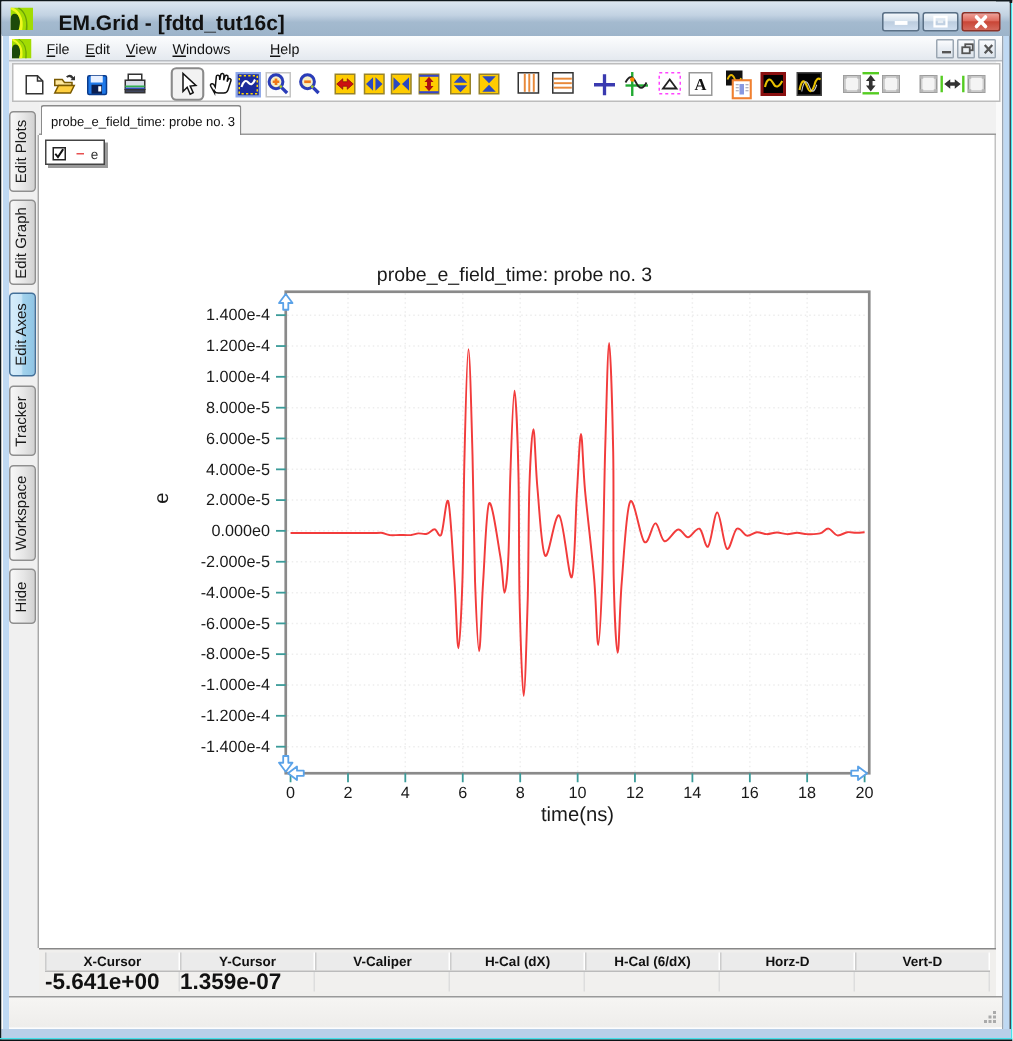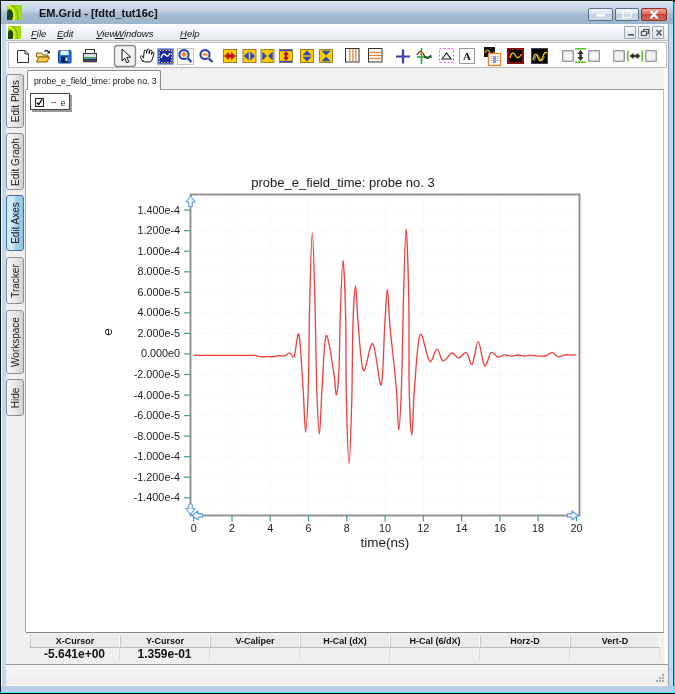--- a/index.html
+++ b/index.html
@@ -1,46 +1,46 @@
 <!DOCTYPE html>
 <html><head><meta charset="utf-8"><style>
 * { margin:0; padding:0; box-sizing:border-box; }
 svg { display:block; }
 body { width:675px; height:694px; font-family:"Liberation Sans",sans-serif; position:relative; overflow:hidden; background:#fff; }
 .win { position:absolute; inset:0; background:#eef0f2; }
 .titlebar { position:absolute; left:1px; right:2px; top:1px; height:23px;
   background:linear-gradient(#dce7f1 0%,#c2d2e2 40%,#a4bacf 60%,#9db4ca 100%); }
-.title { position:absolute; left:25px; top:7px; font-size:11px; font-weight:bold; color:#111;padding-left:14px; }
+.title { position:absolute; left:25px; top:7px; font-size:14px; font-weight:bold; color:#111;padding-left:14px; }
 .wbtn { position:absolute; top:8px; height:13px; border-radius:2px; border:1px solid #5a7086; }
 .wbtn.min { left:588px; width:25px; background:linear-gradient(#f4f8fb,#d6e2ee 45%,#bccddf 50%,#cddced); }
 .wbtn.max { left:615px; width:24px; background:linear-gradient(#f4f8fb,#d6e2ee 45%,#bccddf 50%,#cddced); }
 .wbtn.close { left:641px; width:26px; background:linear-gradient(#f0a198,#dd6a5d 45%,#c94536 50%,#d3695c); border-color:#8c3127; }
 .menubar { position:absolute; left:6px; right:7px; top:24px; height:17px;
   background:linear-gradient(#fcfdfe,#eef1f5 60%,#e4e9ef); border-bottom:1px solid #b8bcc2; }
-.menu { position:absolute; top:28px; font-size:9.5px; color:#111;font-style:italic; }
+.menu { position:absolute; top:28px; font-size:9.5px; color:#111; }
 .menu u { text-decoration:underline; }
 .mdibtn { position:absolute; top:26px; width:12px; height:13px; border:1px solid #9aa6b2; border-radius:1px;
   background:linear-gradient(#fbfcfe,#e8edf3 50%,#dde4ec); padding-left:1px; }
 .toolwrap { position:absolute; left:8px; width:659px; top:42px; height:26px; background:#fff; border:1px solid #bdbdbd; }
 .tabstrip { position:absolute; left:26px; top:68px; width:638px; height:22px; background:#f1f1f1; border-bottom:1px solid #9a9a9a; }
 .tab { position:absolute; left:1px; top:2px; width:134px; height:20px; background:#fff; border:1px solid #8a8a8a; border-bottom:none; border-radius:2px 2px 0 0; font-size:8.7px; color:#111; padding:5px 0 0 6px; }
 .content { position:absolute; left:25px; top:90px; width:639px; height:542px; background:#fff; border-right:1px solid #c2c2c2; border-left:1px solid #a8a8a8; }
 .sidecol { position:absolute; left:6px; top:68px; width:20px; bottom:30px; background:#f0f0f0; }
 .vtab { position:absolute; left:0px; width:18px; border:1px solid #8f8f8f; border-radius:3px; background:linear-gradient(90deg,#f8f8f8,#e6e6e6 55%,#d2d2d2); }
 .vtab.sel { border-color:#44719a; background:linear-gradient(90deg,#d8eefb 0%,#c8e5f7 45%,#a2d2ec 52%,#8fc4e4 100%); }
 .vtab span { position:absolute; left:50%; top:50%; transform:translate(-50%,-50%) rotate(-90deg); white-space:nowrap; font-size:10px; color:#1a1a1a; }
 .legend { position:absolute; left:30px; top:93px; width:40px; height:17px; background:#fff; border:1px solid #444; box-shadow:2px 2px 0 #9a9a9a; }
 .lgcheck { position:absolute; left:4px; top:3.5px; width:9px; height:9px; border:1px solid #222; background:#fff; }
 .lgdash { position:absolute; left:20px; top:7.5px; width:5px; height:1.7px; background:#e85050; }
 .lge { position:absolute; left:29.5px; top:3.5px; font-size:9px; color:#333; }
 .statusbar { position:absolute; left:26px; top:632px; width:638px; height:32px; background:#f0efed; border-top:1px solid #888; }
 .shead { position:absolute; left:4px; top:2px; width:630px; height:12px; display:flex; background:#ebebeb; }
 .sc { width:90px; font-size:9px; font-weight:bold; color:#111; text-align:center; border-right:1px solid #fff; border-left:1px solid #ccc; line-height:12px; }
 .srow { position:absolute; left:4px; top:14px; width:630px; height:14px; display:flex; background:#f1f0ee; border-top:1px solid #bbb; }
-.sv { width:90px; font-size:12px; font-weight:bold; color:#111; text-align:center; border-right:1px solid #ddd; line-height:13px; }
+.sv { width:90px; font-size:15px; font-weight:bold; color:#111; border-right:1px solid #ddd; line-height:13px; }
 .botframe { position:absolute; left:6px; right:7px; top:664px; height:22px; background:linear-gradient(#f6f5f3,#eeedeb); border-top:1px solid #999; border-bottom:1px solid #fdfdfd; }
 .botblue { position:absolute; left:1px; right:1px; bottom:2px; height:6px; background:#b9cfe8; }
 </style></head>
 <body>
 <div class="win"></div>
 <div style="position:absolute;left:0;top:0;width:675px;height:1px;background:#10181c"></div>
 <div style="position:absolute;left:0;top:0;width:1px;height:693px;background:#10181c"></div>
 <div style="position:absolute;left:664px;top:0;width:11px;height:2px;background:#10181c"></div>
 <div style="position:absolute;left:1px;top:23px;width:1px;height:663px;background:#fdfdfd"></div>
 <div style="position:absolute;left:2px;top:23px;width:4px;height:663px;background:#bfd9f3"></div>
@@ -78,21 +78,21 @@
   </div>
 <div class="menubar"></div>
 <svg style="position:absolute;left:8px;top:26px" width="13" height="13" viewBox="0 0 16 16">
     <rect x="0" y="0" width="16" height="16" fill="#a2dc02"></rect>
     <path d="M0 16 L0 8 Q0.5 4.5 3 4.5 Q6 5 6.8 8.5 Q7.4 11.5 5.8 16 Z" fill="#1c4a0a"></path>
     <path d="M1.5 0 Q5 1.5 7 5 Q9.5 9.5 8.3 16 L5.8 16 Q7.4 11 6.2 7.5 Q5 3.5 1 1.8 L0 1 L0 0 Z" fill="#eef81e"></path>
     <path d="M6 0 Q9.5 2 11 6 Q12.5 10 12 16 L10.8 16 Q11.5 10 10.2 6.5 Q8.8 2.5 5 0.5 Z" fill="#6aa208"></path>
   </svg>
 <div class="menu" style="left:31px"><u>F</u>ile</div>
 <div class="menu" style="left:57px"><u>E</u>dit</div>
-<div class="menu" style="left:96px"><u>V</u>iew</div>
+<div class="menu" style="left:84px"><u>V</u>iew</div>
 <div class="menu" style="left:115px"><u>W</u>indows</div>
 <div class="menu" style="left:180px"><u>H</u>elp</div>
 <div class="mdibtn" style="left:624px">
     <svg width="10" height="11">
       <rect x="2" y="7" width="6" height="1.6" fill="#555"></rect>
     </svg>
   </div>
 <div class="mdibtn" style="left:638px">
     <svg width="10" height="11">
       <rect x="3.5" y="2.5" width="5" height="4" fill="none" stroke="#555" stroke-width="1.2"></rect>
@@ -385,21 +385,21 @@
       <div class="sc">X-Cursor</div>
       <div class="sc">Y-Cursor</div>
       <div class="sc">V-Caliper</div>
       <div class="sc">H-Cal (dX)</div>
       <div class="sc">H-Cal (6/dX)</div>
       <div class="sc">Horz-D</div>
       <div class="sc">Vert-D</div>
     </div>
     <div class="srow">
       <div class="sv">-5.641e+00</div>
-      <div class="sv">1.359e-01</div>
+      <div class="sv">1.359e-07</div>
       <div class="sv"></div>
       <div class="sv"></div>
       <div class="sv"></div>
       <div class="sv"></div>
       <div class="sv"></div>
     </div>
   </div>
 <div class="botframe"></div>
 <svg style="position:absolute;left:655px;top:674px" width="10" height="9">
     <g fill="#aaa">

